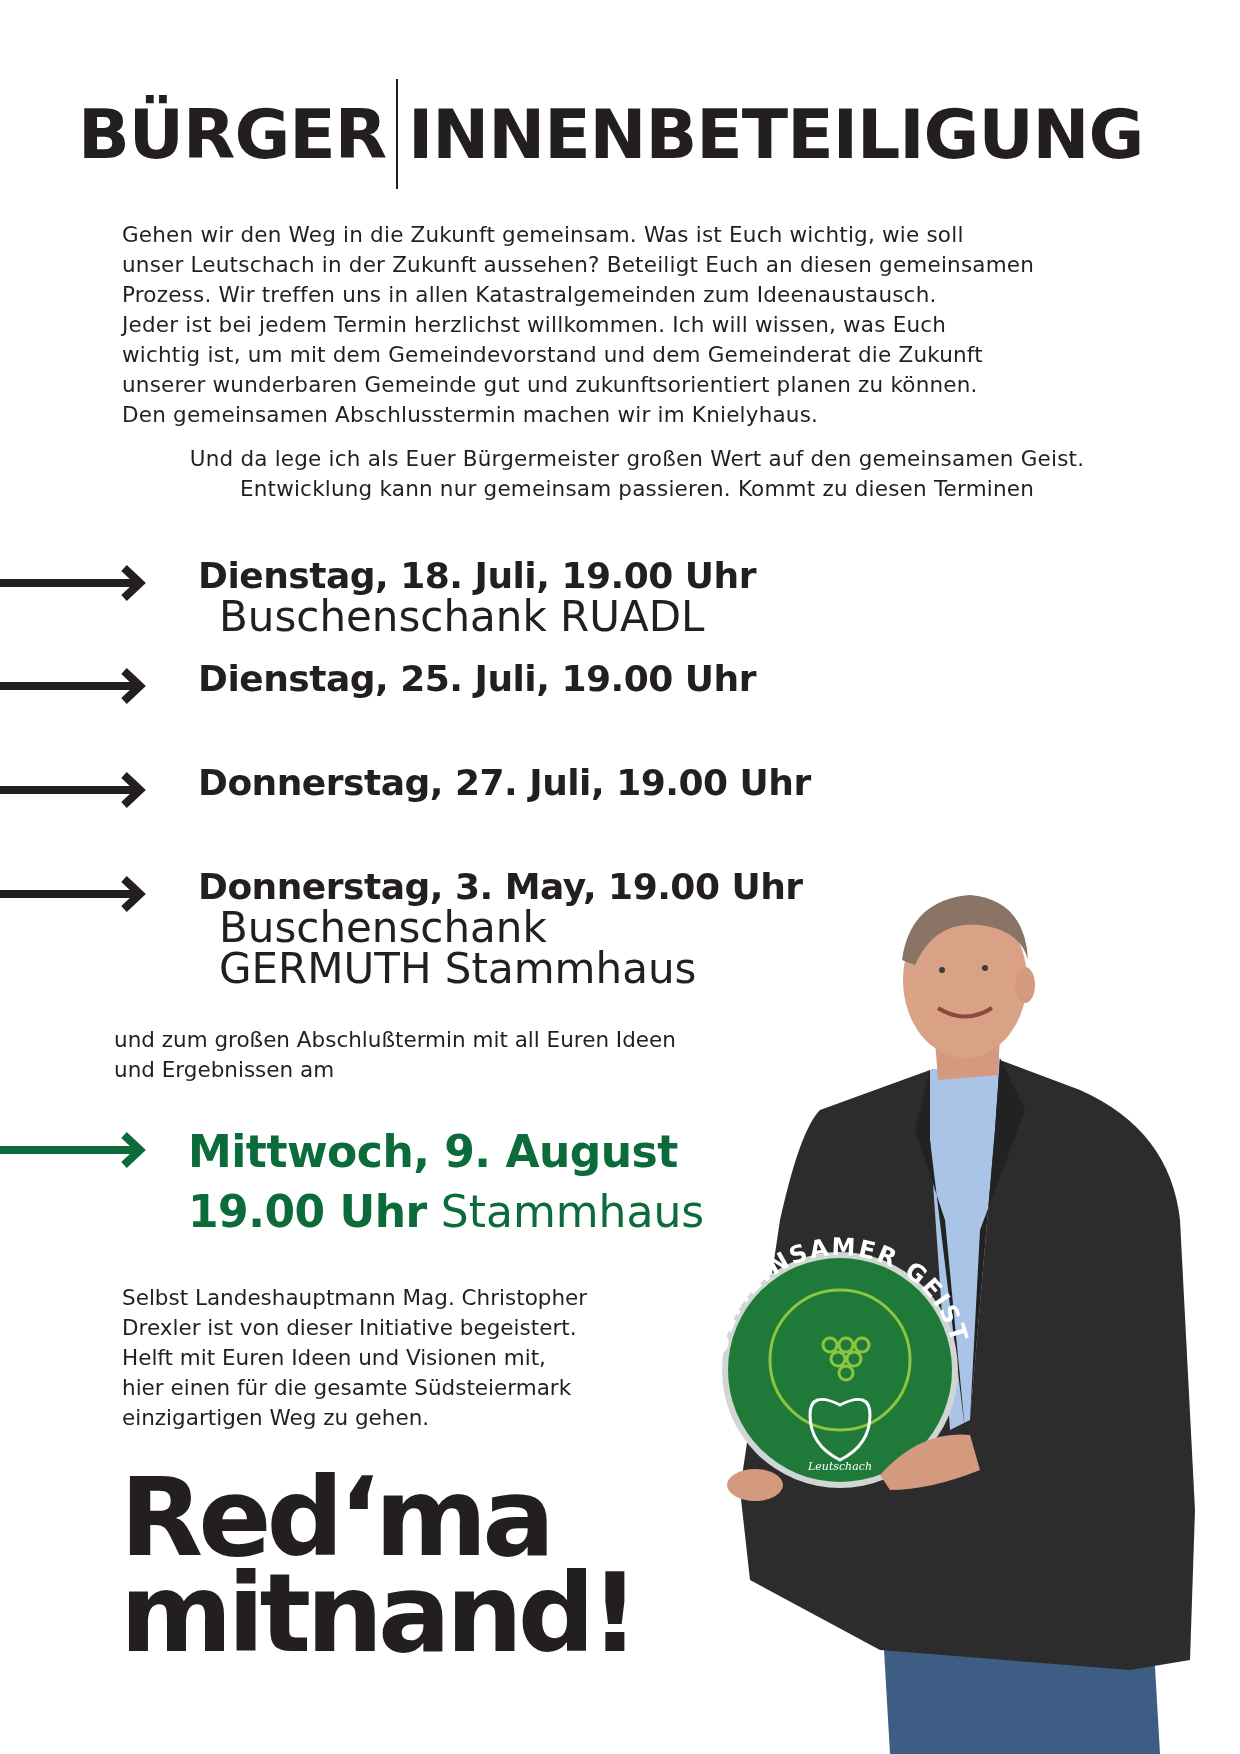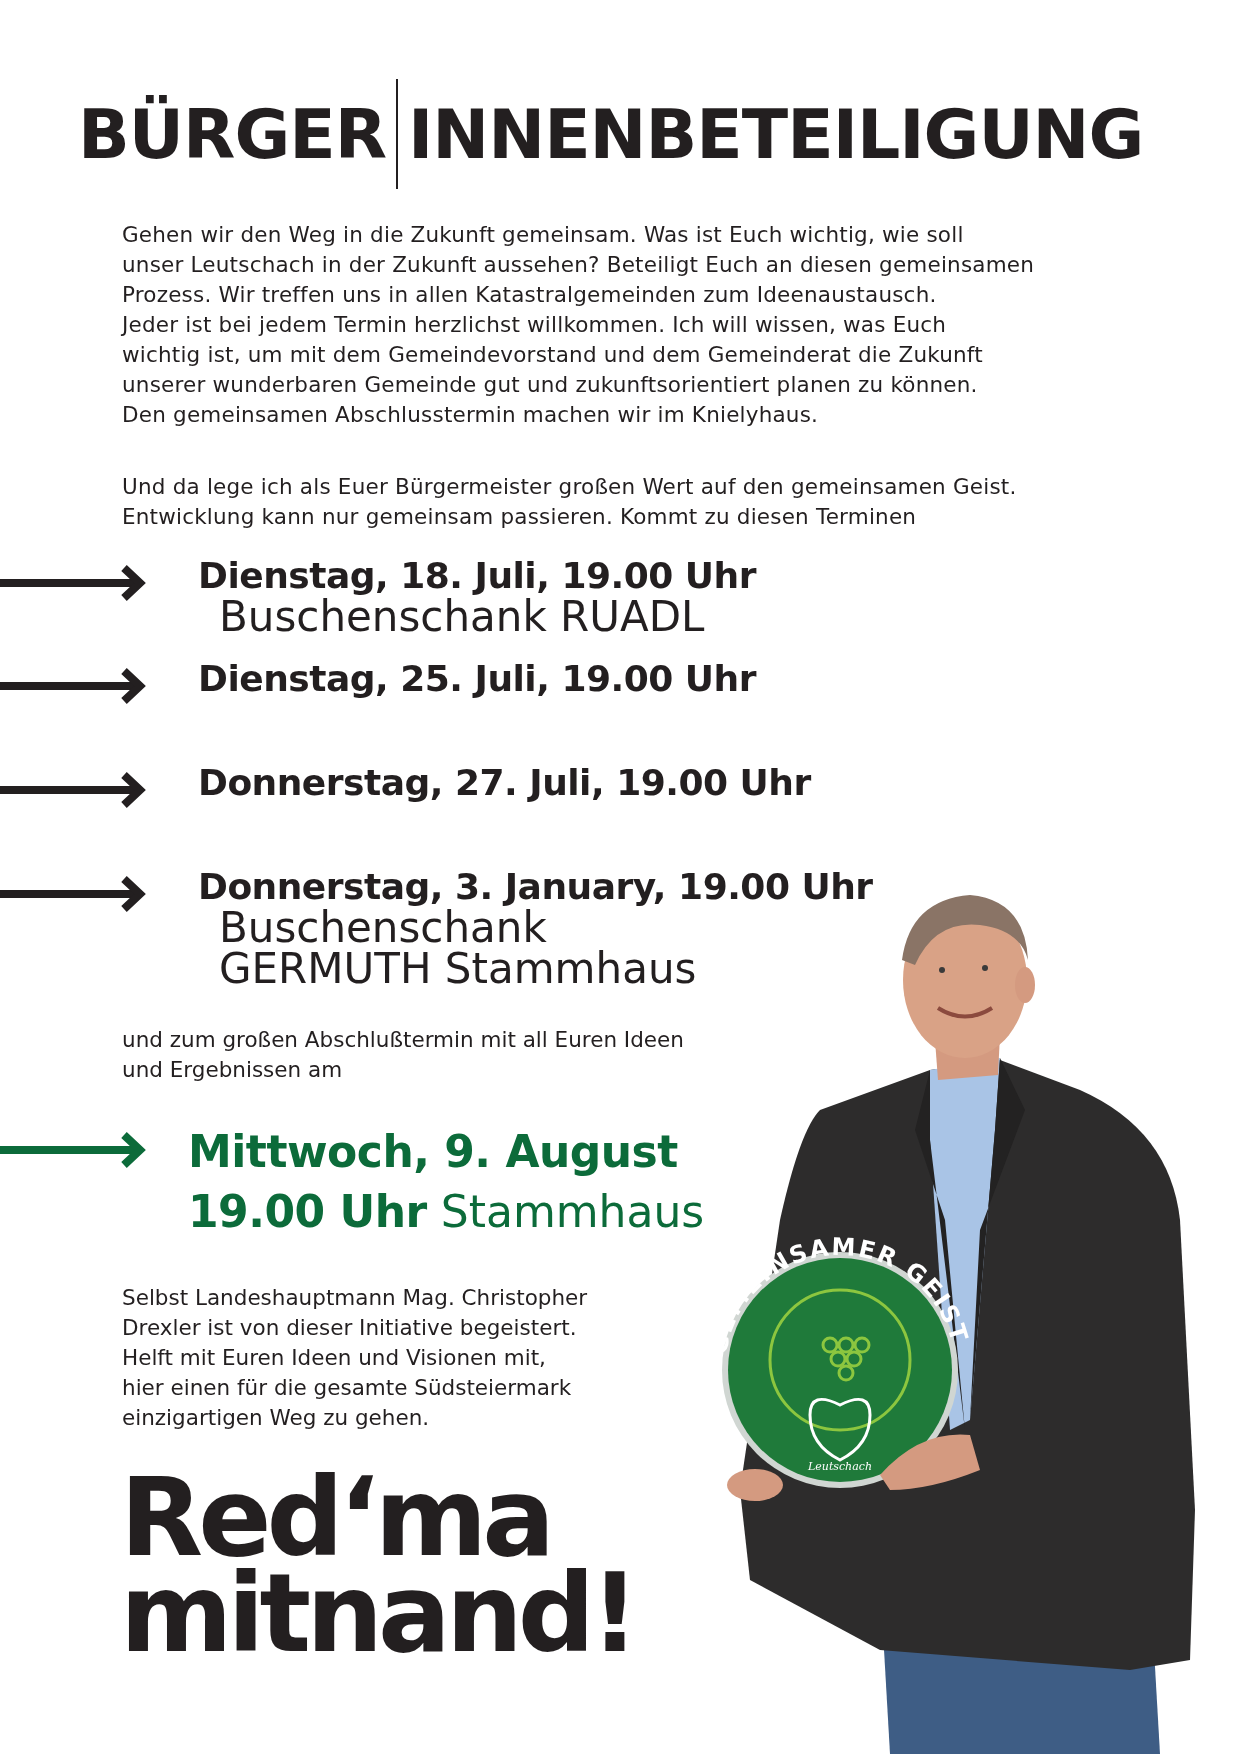--- a/index.html
+++ b/index.html
@@ -13,36 +13,36 @@
     font-size: 68px; letter-spacing: -1px; color: #231f20;
   }
   .title .divider { width: 2px; height: 110px; background: #231f20; margin: 0 10px; }
 
   .intro {
     position: absolute; left: 122px; top: 220px; width: 1030px;
     font-family: "DejaVu Sans", sans-serif; font-size: 21.5px; line-height: 30px;
     color: #231f20; letter-spacing: 0.2px;
   }
   .intro p { white-space: pre-line; }
-  .intro p + p { margin-top: 42px; }
+  .intro p + p { margin-top: 14px; text-align: center; }
 
   .event { position: absolute; left: 0; }
   .arrow { position: absolute; left: 0; top: 10px; width: 148px; height: 36px; }
   .event-text { position: absolute; left: 186px; top: 0; white-space: nowrap; }
   .event-date {
     font-family: "DejaVu Sans", sans-serif; font-weight: bold;
     font-size: 36px; line-height: 41px; letter-spacing: -0.5px; color: #231f20; margin-left: 12px;
   }
   .event-venue {
     font-family: "DejaVu Sans", sans-serif; font-weight: normal;
     font-size: 42px; line-height: 41px; color: #231f20; margin-left: 33px;
   }
 
   .closing-intro {
-    position: absolute; left: 122px; top: 1025px; width: 680px;
+    position: absolute; left: 114px; top: 1025px; width: 680px;
     font-family: "DejaVu Sans", sans-serif; font-size: 21.5px; line-height: 30px;
     white-space: pre-line; color: #231f20;
   }
 
   .final-event { position: absolute; left: 0; top: 1122px; }
   .final-event .arrow { top: 10px; }
   .final-event .event-text { left: 188px; }
   .final-line1 {
     font-family: "DejaVu Sans", sans-serif; font-weight: bold;
     font-size: 44px; line-height: 60px; color: #0c6b3a; letter-spacing: -0.5px;
@@ -115,21 +115,21 @@
     <div class="event-date">Donnerstag, 27. Juli, 19.00 Uhr</div>
   </div>
 </div>
 
 <div class="event" style="top:866px;">
   <svg class="arrow" viewBox="0 0 148 36">
     <rect x="0" y="14" width="136" height="8" fill="#231f20"></rect>
     <polyline points="124,3 140,18 124,33" fill="none" stroke="#231f20" stroke-width="8"></polyline>
   </svg>
   <div class="event-text">
-    <div class="event-date">Donnerstag, 3. January, 19.00 Uhr</div>
+    <div class="event-date">Donnerstag, 3. May, 19.00 Uhr</div>
     <div class="event-venue">Buschenschank</div>
     <div class="event-venue">GERMUTH Stammhaus</div>
   </div>
 </div>
 
 <div class="closing-intro">und zum großen Abschlußtermin mit all Euren Ideen
 und Ergebnissen am</div>
 
 <div class="final-event">
   <svg class="arrow" viewBox="0 0 148 36">

